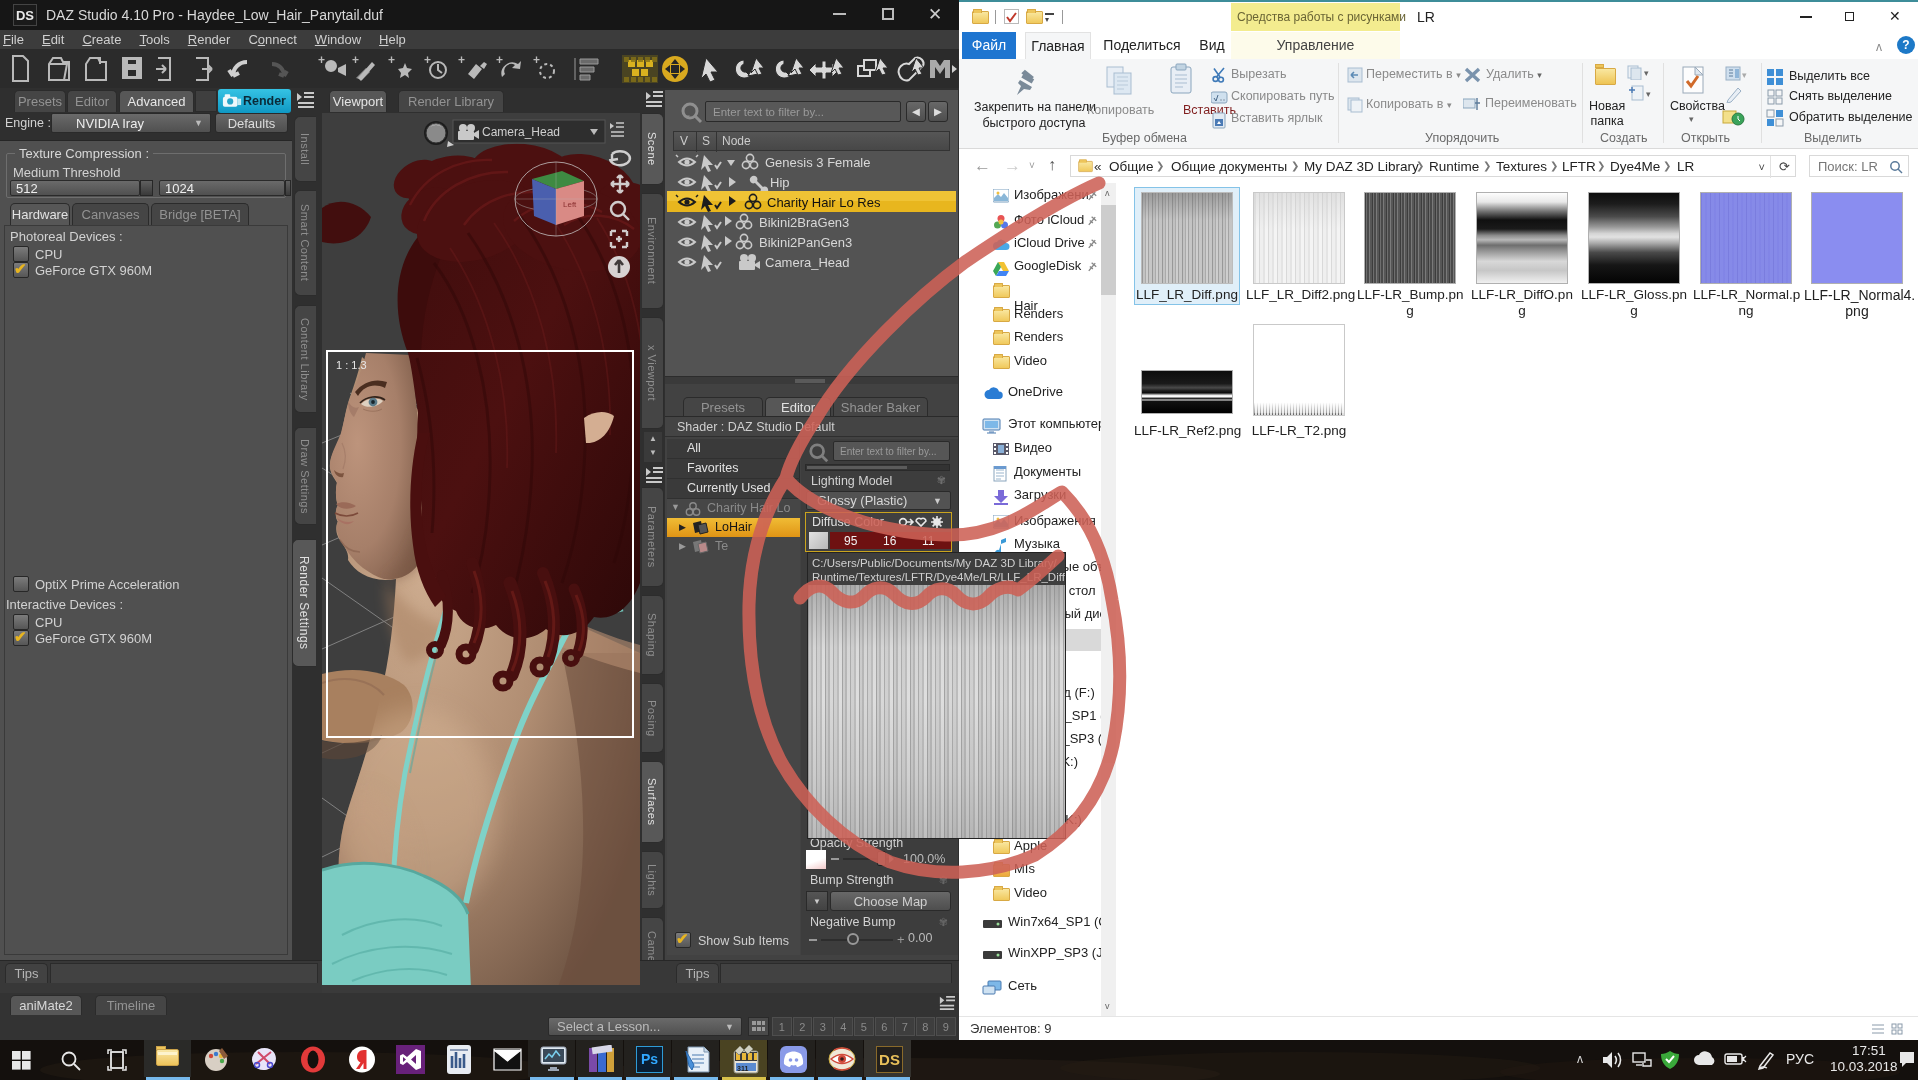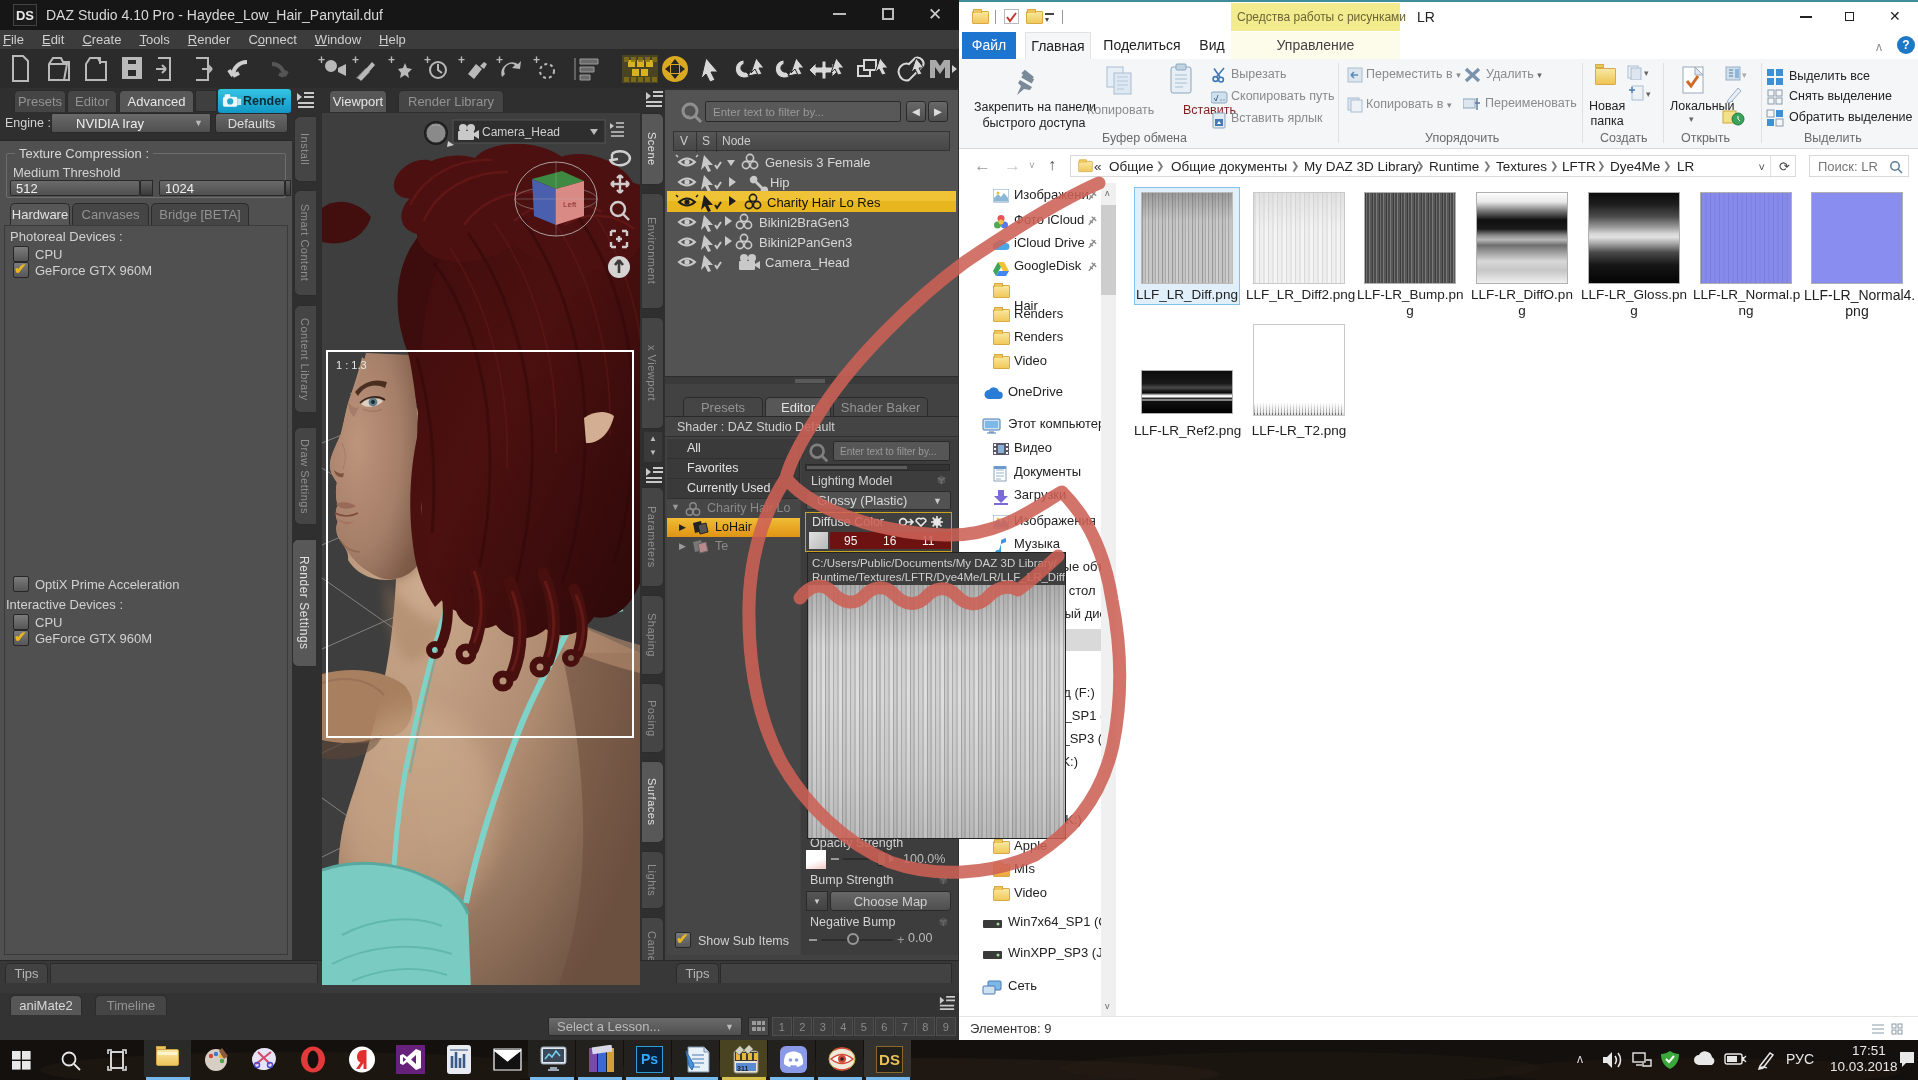--- a/index.html
+++ b/index.html
@@ -771,21 +771,21 @@
         <path d="M0,5 h6 m-3,-3 v6" stroke="#4a7ab5" stroke-width="1.4"></path>
         <text x="17" y="12" font-size="9" fill="#666">▾</text>
       </svg>
   <div class="abs et" style="left:641px;top:72px;color:#6a6a6a;font-size:12.5px">Создать</div>
   <div class="abs" style="left:704px;top:4px;width:1px;height:80px;background:#e0e0e0"></div>
   <svg class="abs" style="left:722px;top:6px" width="26" height="32">
         <rect x="2" y="2" width="20" height="26" fill="#fdfdfd" stroke="#9aa9b9"></rect>
         <path d="M14,2 l8,8 h-8 z" fill="#dfe8f0" stroke="#9aa9b9"></path>
         <path d="M6,16 l4,5 7,-10" stroke="#d06a2a" stroke-width="3" fill="none"></path>
       </svg>
-  <div class="abs et" style="left:711px;top:40px;font-size:12.5px">Локальный</div>
+  <div class="abs et" style="left:711px;top:40px;font-size:12.5px">Свойства</div>
   <div class="abs et" style="left:730px;top:55px;color:#666;font-size:9px">▾</div>
   <svg class="abs" style="left:766px;top:7px" width="26" height="16">
         <rect x="1" y="1" width="14" height="13" fill="#cfdfee" stroke="#9ab0c5"></rect>
         <path d="M4,4 h4 M4,7 h4 M4,10 h4" stroke="#5b7a99"></path>
         <rect x="10" y="3" width="4" height="9" fill="#8fb5d8"></rect>
         <text x="17" y="12" font-size="9" fill="#aaa">▾</text>
       </svg>
   <svg class="abs" style="left:766px;top:27px" width="20" height="17">
         <path d="M3,14 L13,2 l3,3 L6,16 l-4,1 z" fill="#e8eef5" stroke="#9ab0c5"></path>
       </svg>

